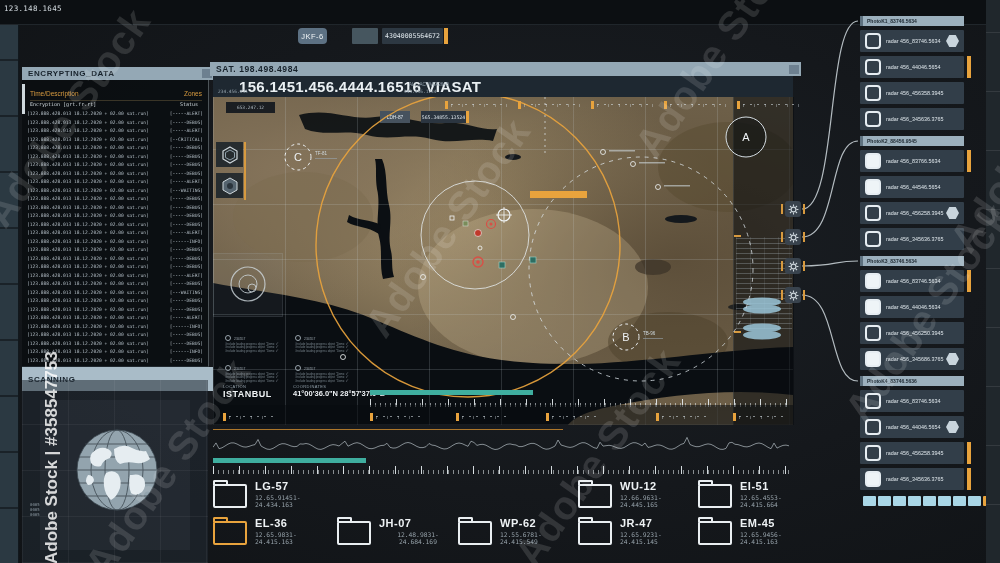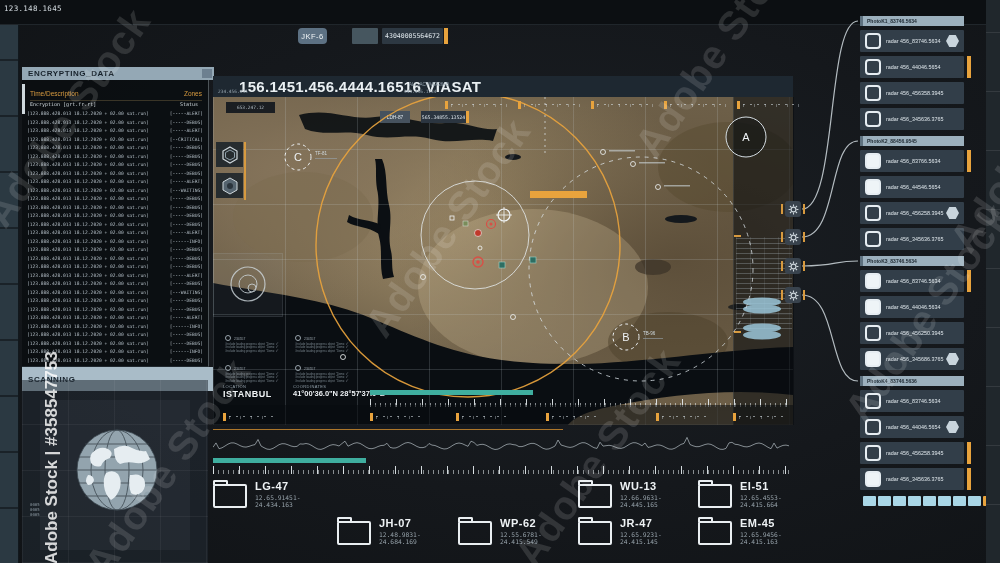--- a/index.html
+++ b/index.html
@@ -310,20 +310,24 @@
         <path d="M26,60 q5,0 6,5 q-1,5 -6,5 q-4,-4 0,-10z"></path>
       </g>
     </svg>
     <div class="abs mono" id="scan-codes">
       <div>0005</div>
       <div>0005</div>
       <div>0005</div>
     </div>
   </div>
 
+  <div class="abs hdr" id="map-hdr">
+    <span>SAT. 198.498.4984</span>
+    <span class="hdr-end"></span>
+  </div>
   <div class="abs" id="map-sub">
     <span class="abs" id="map-sub-title">156.1451.456.4444.16516 VIASAT</span>
     <span class="abs" id="map-sub-note">ALL_ACTIVE4364D</span>
     <span class="abs mono" id="map-code-left">234.456.035</span>
     <span class="abs mono" id="map-code-right">343.456.1234</span>
   </div>
 
   <div class="abs" id="map-area">
     <svg class="abs" id="map-bg" width="580" height="328" viewBox="0 0 580 328">
       <defs>
@@ -536,34 +540,39 @@
   <div class="abs" id="under-oline"></div>
   <svg class="abs" id="wave" style="left:213px;top:437px" width="577" height="18" viewBox="0 0 577 18">
     <polyline id="wave-line" fill="none" stroke="#b9c4ca" stroke-width=".8" opacity=".85" points="0,10.3 3,5.9 6,11.7 9,10.8 12,9.0 15,7.1 18,5.9 21,5.9 24,7.0 27,8.6 30,9.8 33,10.1 36,9.4 39,8.3 42,7.6 45,2.5 48,9.0 51,10.7 54,12.1 57,12.4 60,11.4 63,9.6 66,7.7 69,6.7 72,6.8 75,7.8 78,9.0 81,9.7 84,9.4 87,6.9 90,7.1 93,6.5 96,7.1 99,8.7 102,10.6 105,12.1 108,12.4 111,11.4 114,9.8 117,8.3 120,7.6 123,8.0 126,9.0 129,6.5 132,4.2 135,9.2 138,7.7 141,6.3 144,5.7 147,6.4 150,8.1 153,10.1 156,11.5 159,11.7 162,10.9 165,9.5 168,8.5 171,8.3 174,6.3 177,10.3 180,11.1 183,10.9 186,9.6 189,7.7 192,6.1 195,5.5 198,6.2 201,7.8 204,9.5 207,10.6 210,10.6 213,9.7 216,6.5 219,8.1 222,8.5 225,9.8 228,11.2 231,12.0 234,11.7 237,10.2 240,8.2 243,6.6 246,6.0 249,6.6 252,8.0 255,9.3 258,4.2 261,5.5 264,8.4 267,7.5 270,7.3 273,8.2 276,9.9 279,11.6 282,12.5 285,12.1 288,10.6 291,8.7 294,7.3 297,6.9 300,7.6 303,8.0 306,9.6 309,9.6 312,8.7 315,7.3 318,6.4 321,6.4 324,7.6 327,9.5 330,11.3 333,12.2 336,11.9 339,10.6 342,9.0 345,3.0 348,8.0 351,8.9 354,9.9 357,10.4 360,9.9 363,8.5 366,6.8 369,5.7 372,5.8 375,7.1 378,9.0 381,10.7 384,11.4 387,5.2 390,9.1 393,8.7 396,8.3 399,8.8 402,10.0 405,11.1 408,11.4 411,10.6 414,8.8 417,6.9 420,5.7 423,5.8 426,7.0 429,8.7 432,6.0 435,10.4 438,9.8 441,8.7 444,7.9 447,8.1 450,9.1 453,10.7 456,12.0 459,12.2 462,11.2 465,9.3 468,7.4 471,6.4 474,0.4 477,7.5 480,8.8 483,9.7 486,9.6 489,8.6 492,7.5 495,6.9 498,7.4 501,8.9 504,10.8 507,12.2 510,12.4 513,11.4 516,5.9 519,5.3 522,7.3 525,7.6 528,8.6 531,9.6 534,9.9 537,9.2 540,7.8 543,6.5 546,6.0 549,6.7 552,8.4 555,10.3 558,11.7 561,6.1 564,11.1 567,9.6 570,8.4 573,8.1 576,8.8"></polyline>
   </svg>
   <div class="abs tealbar" id="teal2"></div>
   <div class="abs ruler" id="ruler2"></div>
 
   <div class="abs" id="folders" style="left:213px;top:479px;width:600px;height:76px">
       <div class="fcell" style="left: 0px; top: 0px;">
         <span class="folder"></span>
-        <div class="fname">LG-47</div>
+        <div class="fname">LG-57</div>
         <div class="fcoords">12.65.91451-24.434.163</div>
       </div>
       <div class="fcell" style="left: 365px; top: 0px;">
         <span class="folder"></span>
-        <div class="fname">WU-13</div>
+        <div class="fname">WU-12</div>
         <div class="fcoords">12.66.9631-24.445.165</div>
       </div>
       <div class="fcell" style="left: 485px; top: 0px;">
         <span class="folder"></span>
         <div class="fname">EI-51</div>
         <div class="fcoords">12.65.4553-24.415.664</div>
       </div>
-      <div class="fcell" style="left: 124px; top: 37px;">
+      <div class="fcell" style="left: 0px; top: 37px;">
+        <span class="folder accent"></span>
+        <div class="fname">EL-36</div>
+        <div class="fcoords">12.65.9831-24.415.163</div>
+      </div>
+      <div class="fcell" style="left: 124px; top: 37px; text-align: center;">
         <span class="folder"></span>
         <div class="fname">JH-07</div>
         <div class="fcoords">12.48.9831-24.684.169</div>
       </div>
       <div class="fcell" style="left: 245px; top: 37px;">
         <span class="folder"></span>
         <div class="fname">WP-62</div>
         <div class="fcoords">12.55.6781-24.415.549</div>
       </div>
       <div class="fcell" style="left: 365px; top: 37px;">

